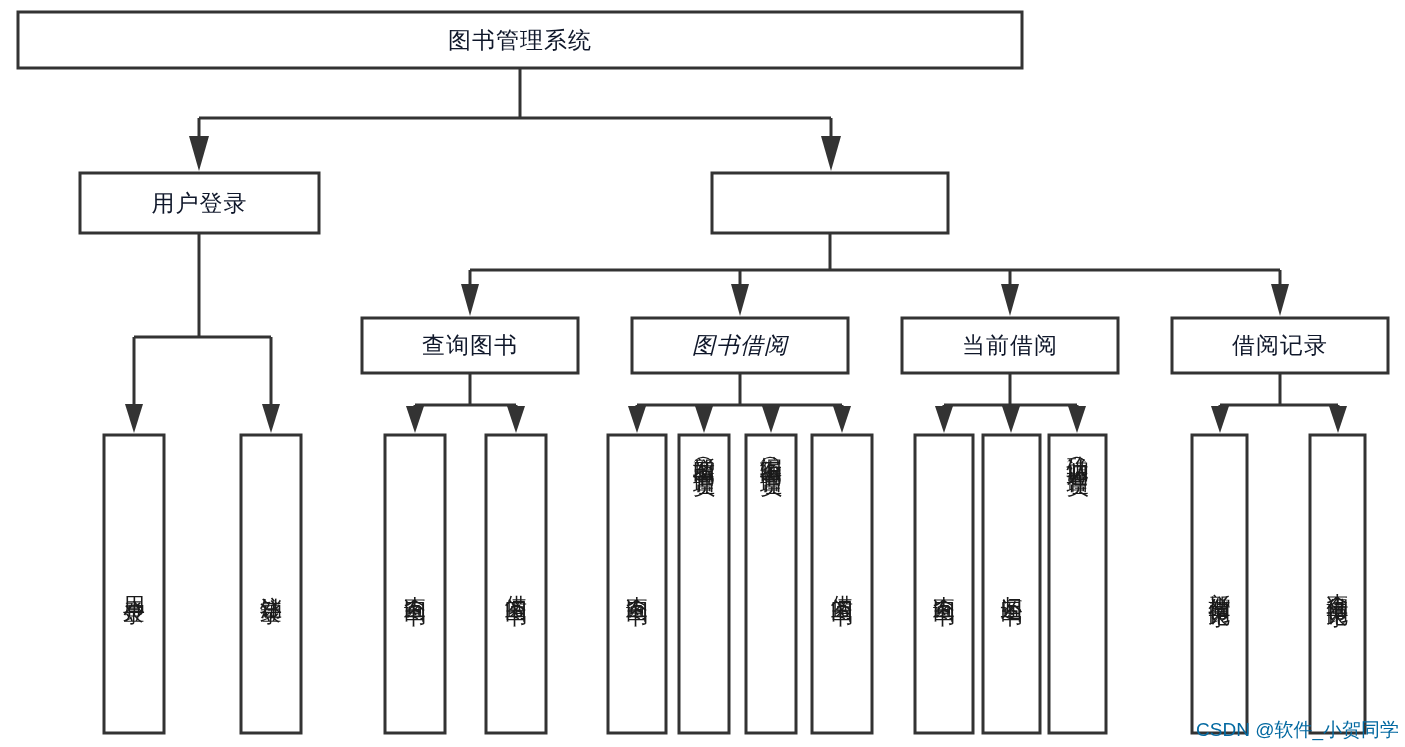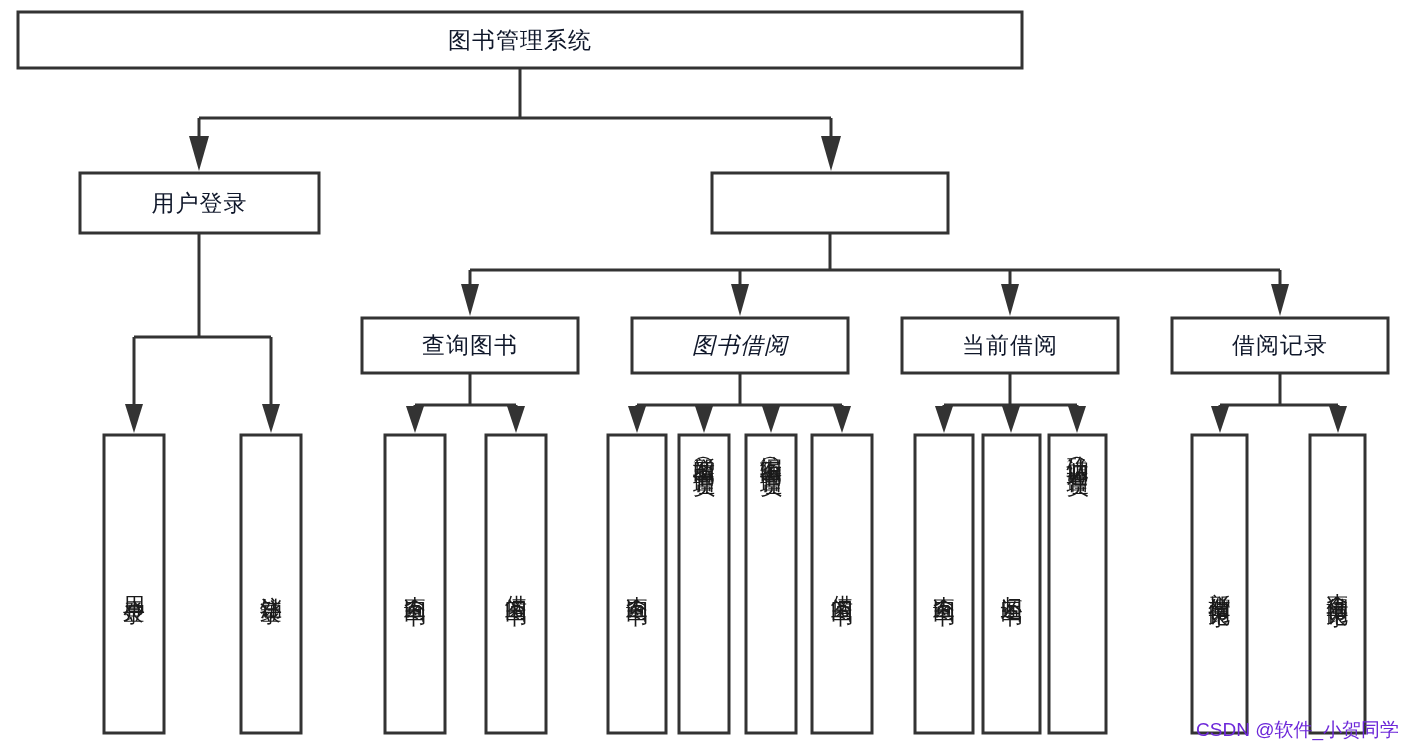--- a/index.html
+++ b/index.html
@@ -74,21 +74,21 @@
   }
   .wm-wrap {
     position: absolute;
     right: 6px;
     bottom: 4px;
     pointer-events: none;
   }
   .wm {
     font-family: "Liberation Sans", "DejaVu Sans", sans-serif;
     font-size: 19px;
-    color: #6d28d9;
+    color: #0369a1;
     white-space: nowrap;
   }
 </style>
 </head>
 <body>
 
 <div id="diagram-root">
 
   <svg class="canvas" viewBox="0 0 1405 747" xmlns="http://www.w3.org/2000/svg">
 

